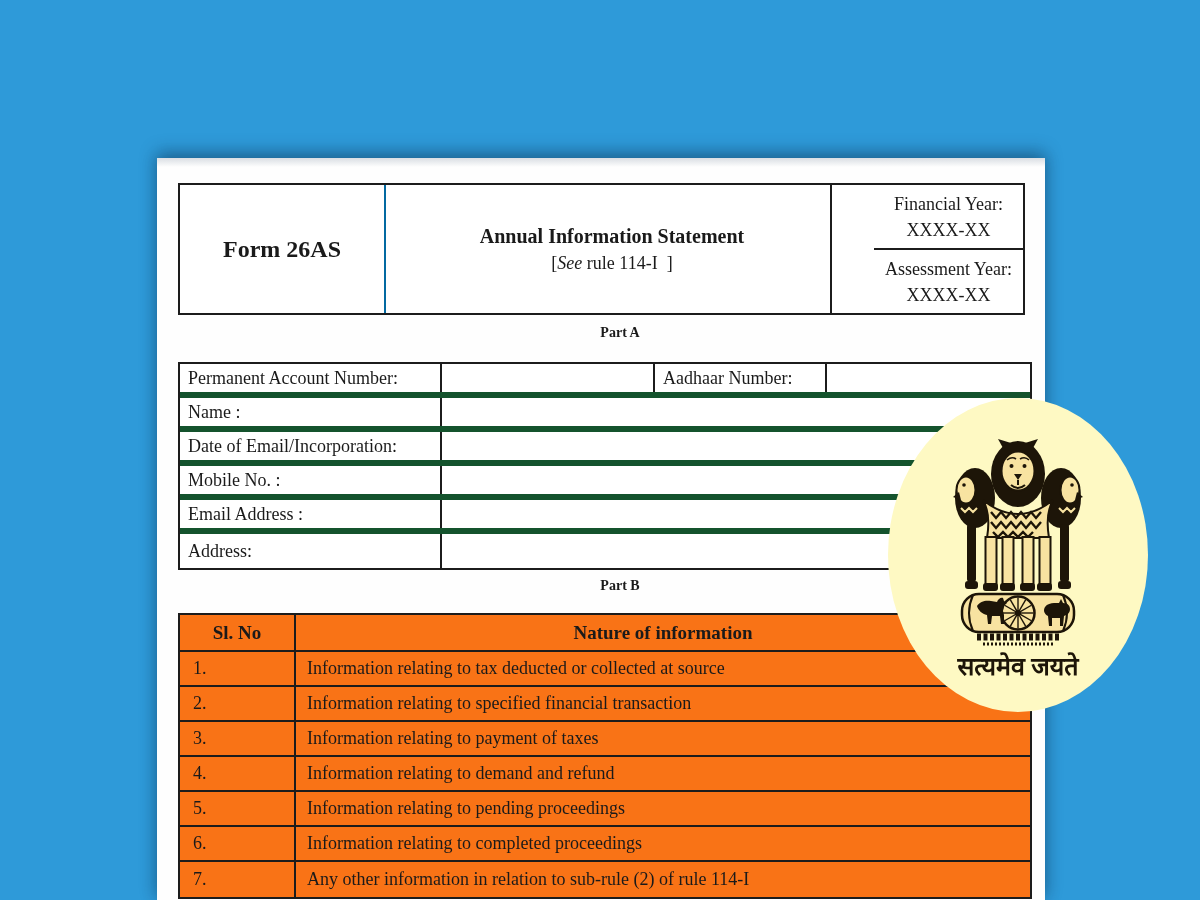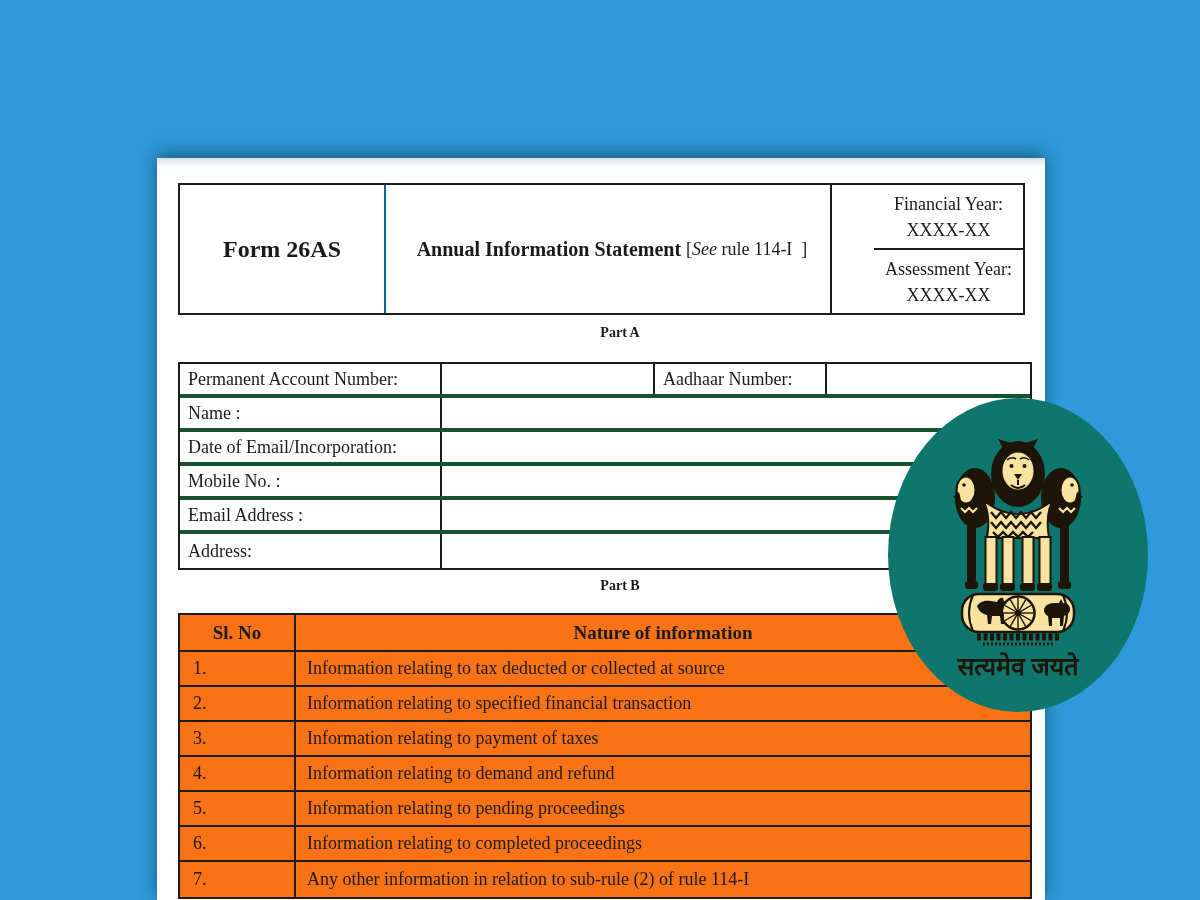--- a/index.html
+++ b/index.html
@@ -14,40 +14,40 @@
     background:#fefefe; box-shadow:0 -6px 16px rgba(10,35,60,.35), 0 0 14px rgba(10,35,60,.22);
   }
   .paper-top-edge { position:absolute; left:0; top:0; width:100%; height:9px;
     background:linear-gradient(#d9dee3,#fefefe); }
 
   
   .hdr { position:absolute; left:21px; top:25px; width:847px; height:132px;
     border:2px solid #1c1c1c; display:flex; background:#fff; }
   .hdr-form { width:206px; border-right:2px solid #0369a1; display:flex;
     align-items:center; justify-content:center; font-weight:bold; font-size:24px; }
-  .hdr-title { flex:1; display:flex; flex-direction:row; align-items:center;
+  .hdr-title { flex:1; display:flex; flex-direction:column; align-items:center;
     justify-content:center; gap:5px;margin-left:8px; }
   .hdr-title .t1 { font-weight:bold; font-size:20px; }
   .hdr-title .t2 { font-size:18px; }
   .it { font-style:italic; }
   .pre { white-space:pre; }
   .hdr-years { width:193px; border-left:2px solid #1c1c1c; display:flex; flex-direction:column; }
   .hdr-year { flex:1; display:flex; flex-direction:column; align-items:center;
     justify-content:center; font-size:18px; line-height:26px;margin-left:42px; }
   .hdr-year.fy { border-bottom:2px solid #1c1c1c; }
 
   .part-title { position:absolute; left:36px; width:854px; text-align:center;
     font-weight:bold; font-size:14px; }
   .pa-title { top:167px; }
   .pb-title { top:420px; }
 
   
   .table-a { position:absolute; left:21px; top:204px; width:854px;
     border:2px solid #1c1c1c; background:#fff; }
-  .ra { display:flex; height:34px; border-bottom:4px solid #14532d; font-size:18px; }
+  .ra { display:flex; height:34px; border-bottom:6px solid #14532d; font-size:18px; }
   .ra:last-child { border-bottom:none; }
   .cell { display:flex; align-items:center; }
   .ra .lbl { width:262px; border-right:2px solid #1c1c1c; padding-left:8px; }
   .ra .v2  { width:213px; border-right:2px solid #1c1c1c; }
   .ra .lbl2{ width:172px; border-right:2px solid #1c1c1c; padding-left:8px; }
   .ra .vfill { flex:1; }
 
   
   .table-b { position:absolute; left:21px; top:455px; width:854px;
     border:2px solid #1c1c1c; background:#f97316; }
@@ -157,21 +157,21 @@
         <div class="sl">6.</div>
         <div class="nat">Information relating to completed proceedings</div>
       </div>
       <div class="rb">
         <div class="sl">7.</div>
         <div class="nat">Any other information in relation to sub-rule (2) of rule 114-I</div>
       </div>
     </div>
   </div>
 
-  <div class="emblem-circle" style="background:#0f766e">
+  <div class="emblem-circle" style="background:#fef9c3">
     <svg class="emblem-svg" viewBox="0 0 130 212" width="130" height="212" aria-hidden="true">
       <g fill="#1d1508" stroke="none">
 
         <ellipse cx="22" cy="60" rx="20" ry="30"></ellipse>
         <ellipse cx="108" cy="60" rx="20" ry="30"></ellipse>
 
         <rect x="14" y="86" width="9" height="58" rx="3"></rect>
         <rect x="107" y="86" width="9" height="58" rx="3"></rect>
       </g>
 

